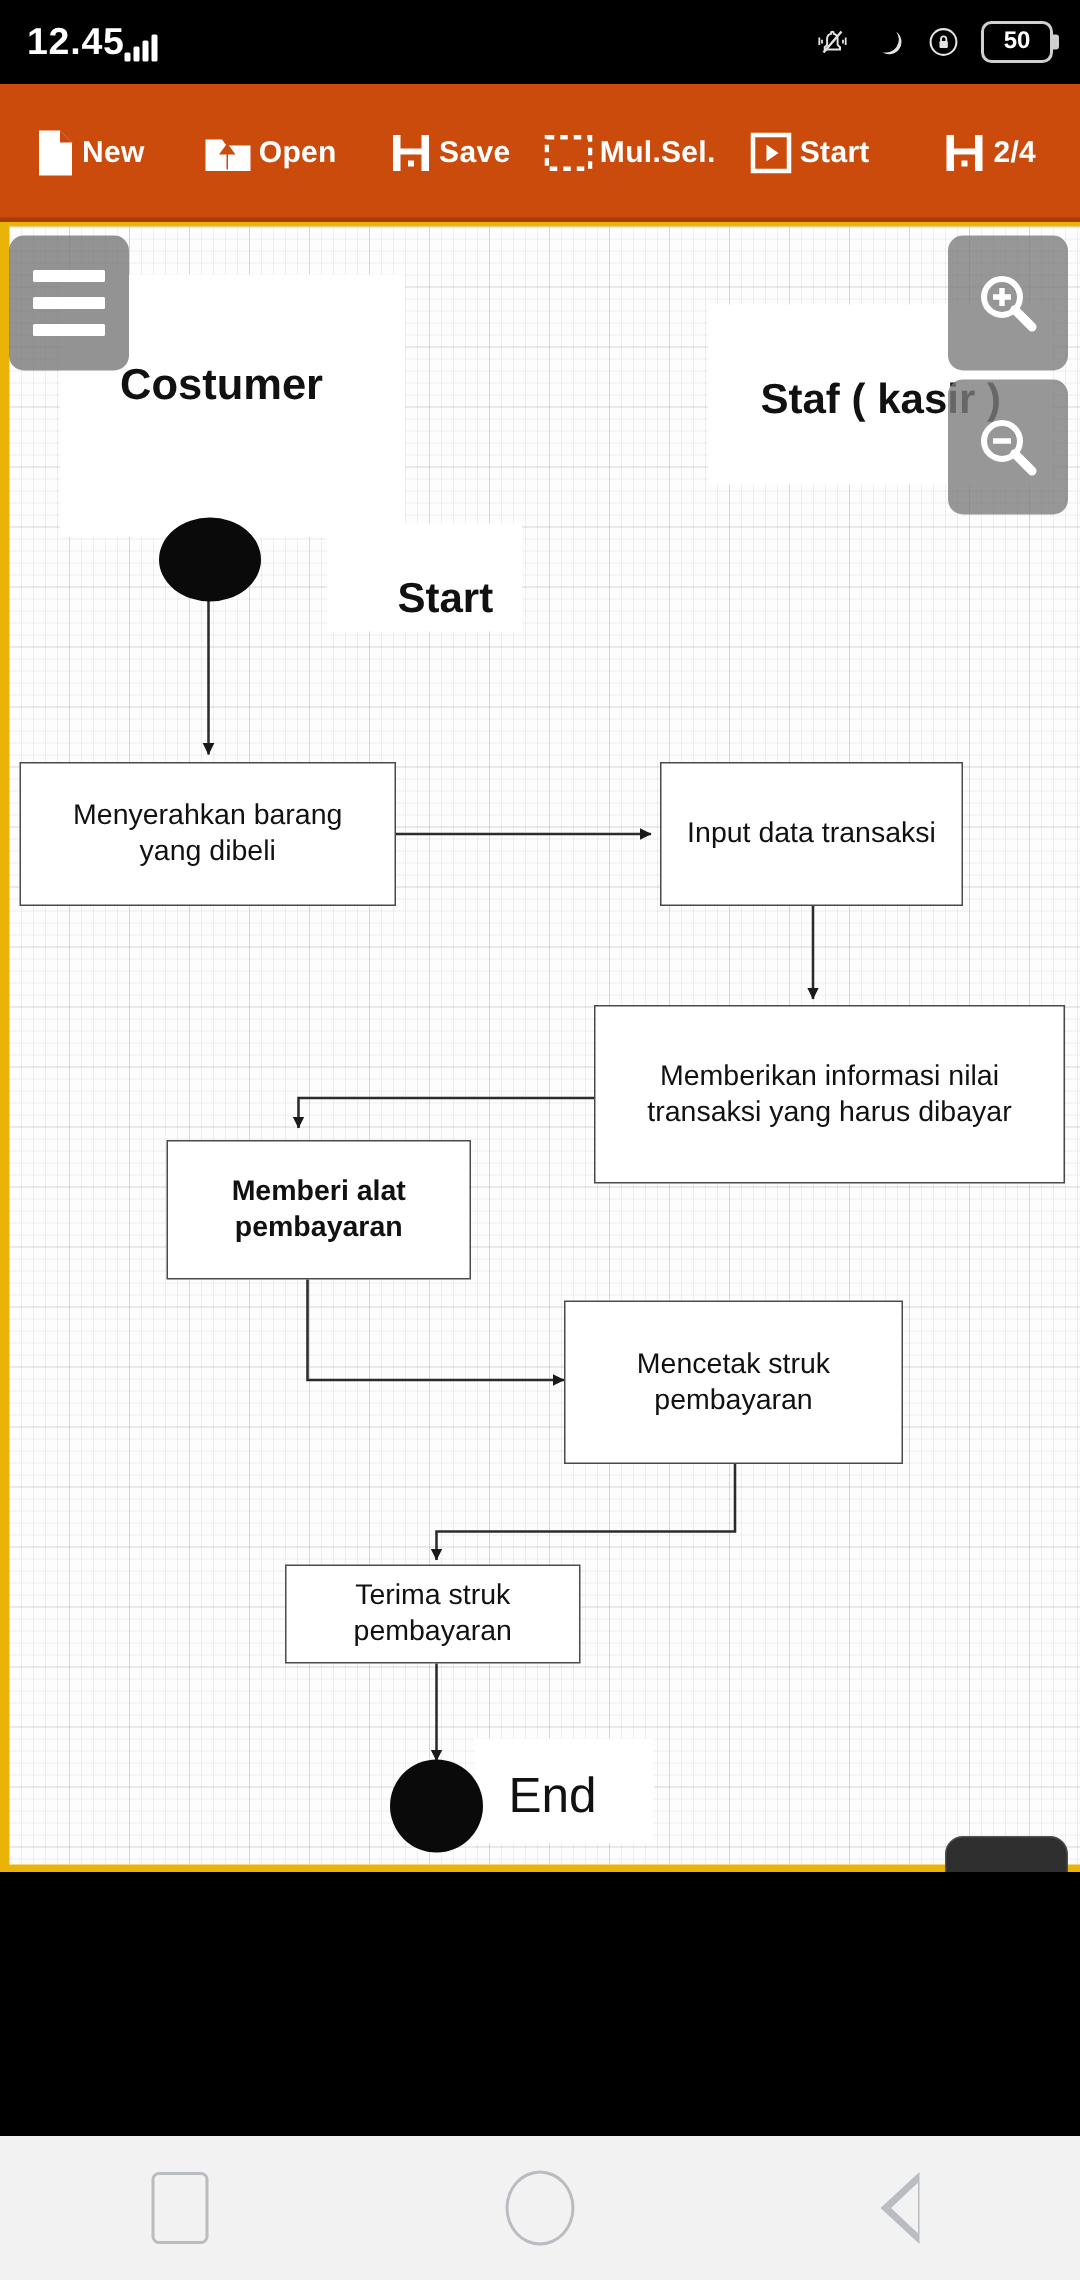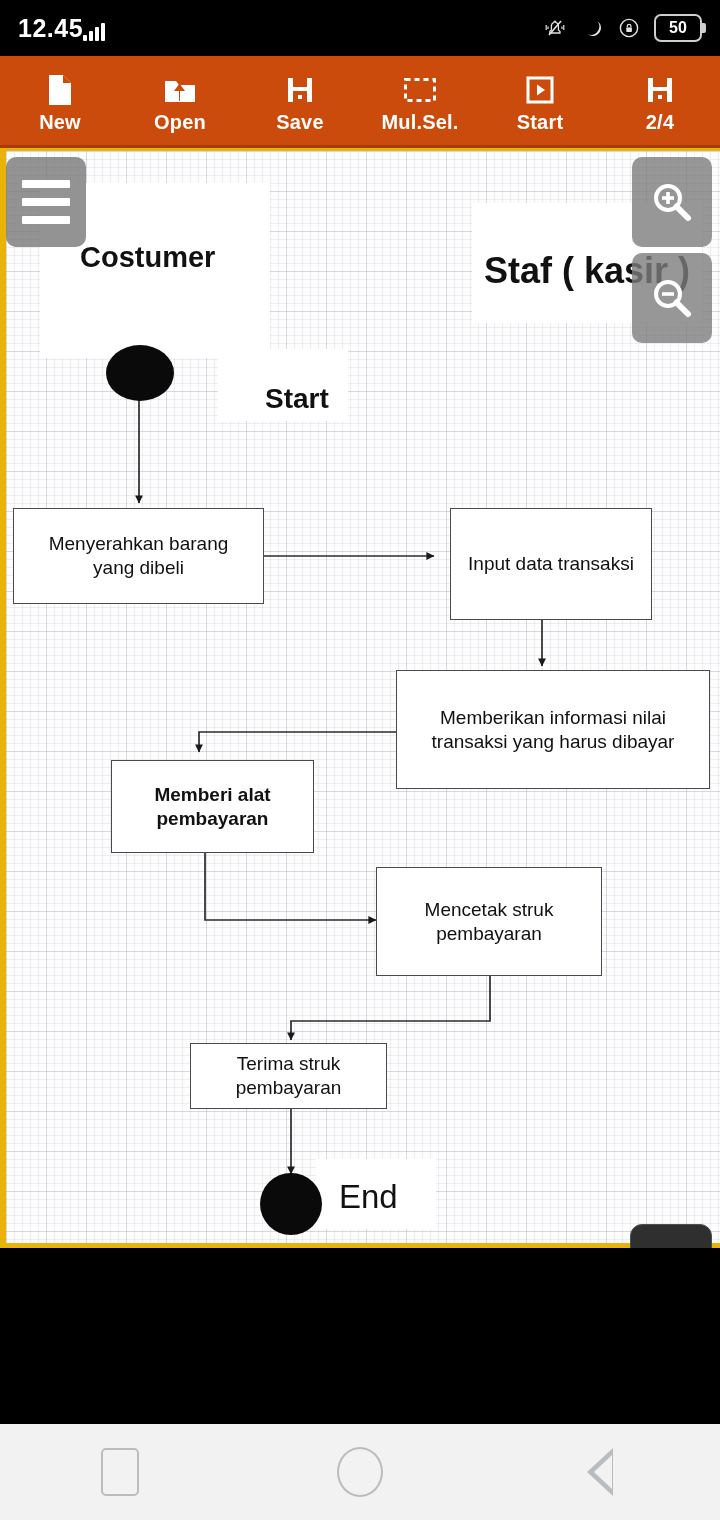--- a/index.html
+++ b/index.html
@@ -34,21 +34,21 @@
     background:#cfcfcf;border-radius:0 2px 2px 0;
   }
   .sb-batt span{font-size:16px;font-weight:700;color:#fff;line-height:1;}
 
   
   .toolbar{
     position:absolute;left:0;top:56px;width:720px;height:92px;
     background:#cb4b0c;display:flex;align-items:center;
   }
   .tb-item{
-    flex:1 1 0;height:92px;display:flex;flex-direction:column;
+    flex:1 1 0;height:92px;display:flex;flex-direction:row;
     align-items:center;justify-content:center;gap:5px;color:#fff;
   }
   .tb-ico{height:34px;display:flex;align-items:center;justify-content:center;}
   .tb-label{font-size:20px;font-weight:700;line-height:1;letter-spacing:.2px;}
   .tb-sep{
     position:absolute;left:0;bottom:0;width:720px;height:3px;background:#a83c08;
   }
 
   
   .canvas-wrap{
@@ -223,21 +223,21 @@
 
 <div class="canvas-wrap">
   <div class="canvas">
 
     <div class="plate" style="left:34px;top:32px;width:230px;height:175px;"></div>
     <div class="plate" style="left:466px;top:52px;width:230px;height:120px;"></div>
     <div class="plate" style="left:212px;top:198px;width:130px;height:72px;"></div>
     <div class="plate" style="left:310px;top:1008px;width:120px;height:70px;"></div>
 
     <div class="swim-label" style="left:74px;top:90px;font-size:29px;">Costumer</div>
-    <div class="swim-label" style="left:478px;top:99px;font-size:36px;">Staf ( kasir )</div>
+    <div class="swim-label" style="left:501px;top:99px;font-size:28px;">Staf ( kasir )</div>
 
     <svg class="canvas-svg" viewBox="0 0 714 1092">
       <defs>
         <marker id="ah" markerWidth="9" markerHeight="9" refX="7.6" refY="4.5" orient="auto" markerUnits="userSpaceOnUse">
           <path d="M0,0.6 L8,4.5 L0,8.4 z" fill="#1a1a1a"></path>
         </marker>
       </defs>
       <g fill="none" stroke="#2b2b2b" stroke-width="1.7" marker-end="url(#ah)">
 
         <path d="M133,248 L133,352"></path>
@@ -256,21 +256,21 @@
       </g>
     </svg>
 
     <div class="dot" style="left:100px;top:194px;width:68px;height:56px;"></div>
     <div class="swim-label" style="left:239px;top:232px;font-size:28px;margin-left:20px;">Start</div>
 
     <div class="node left-text" style="left:7px;top:357px;width:251px;height:96px;padding:0 16px;">
       <span>Menyerahkan barang yang dibeli</span>
     </div>
 
-    <div class="node" style="left:444px;top:357px;width:202px;height:112px;">
+    <div class="node" style="left:434px;top:357px;width:202px;height:96px;">
       <span>Input data transaksi</span>
     </div>
 
     <div class="node" style="left:390px;top:519px;width:314px;height:119px;padding:0 8px;">
       <span>Memberikan informasi nilai transaksi yang harus dibayar</span>
     </div>
 
     <div class="node left-text" style="left:105px;top:609px;width:203px;height:93px;padding:0 3px;font-weight:bold;">
       <span>Memberi alat pembayaran</span>
     </div>

